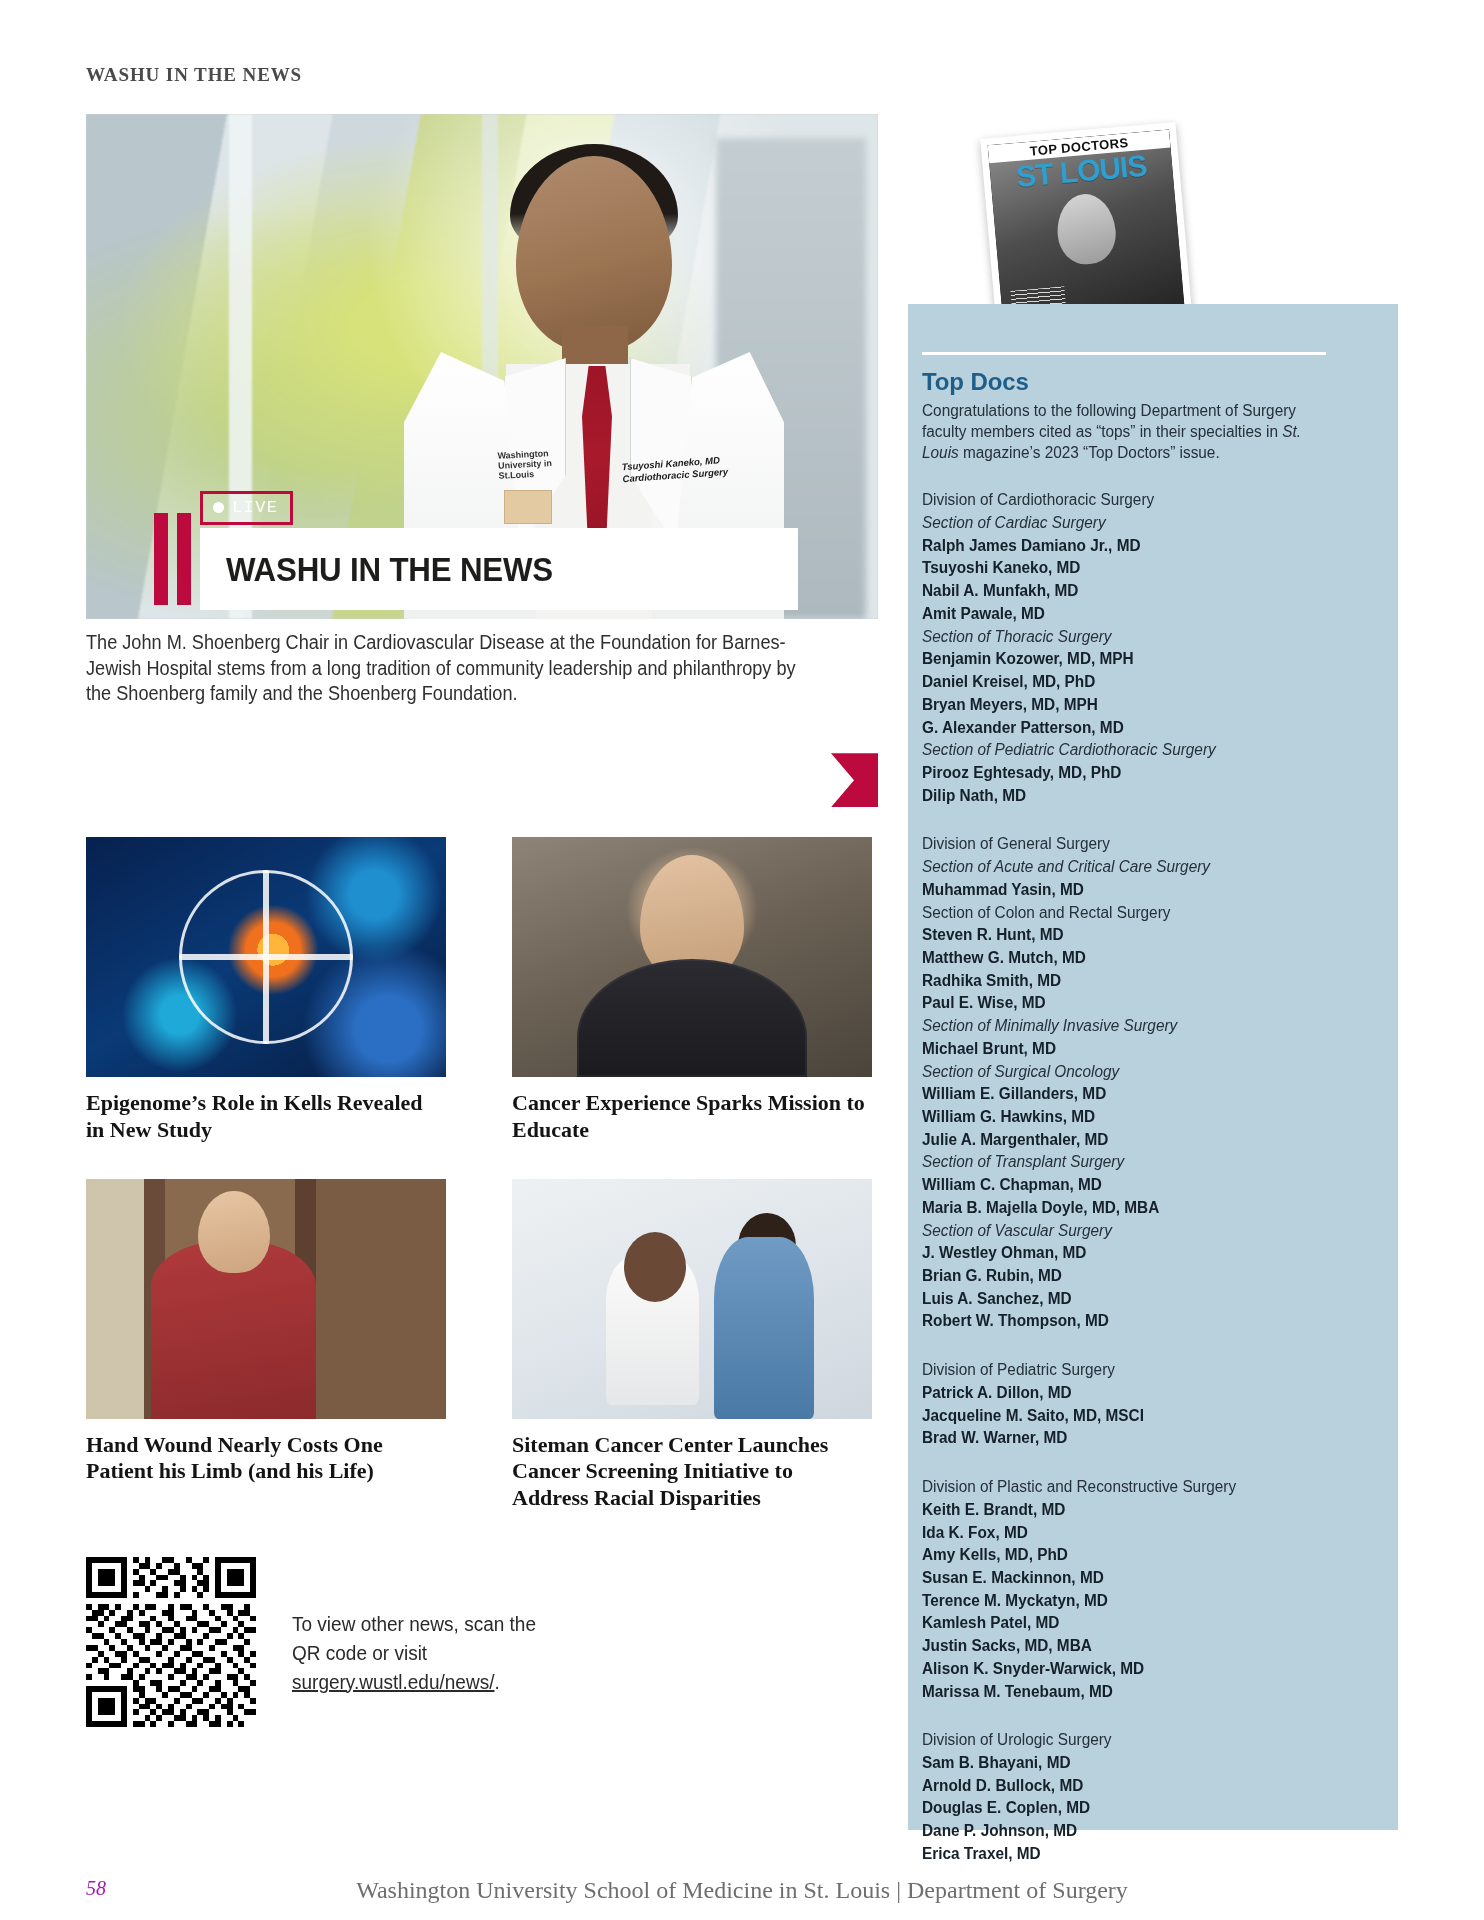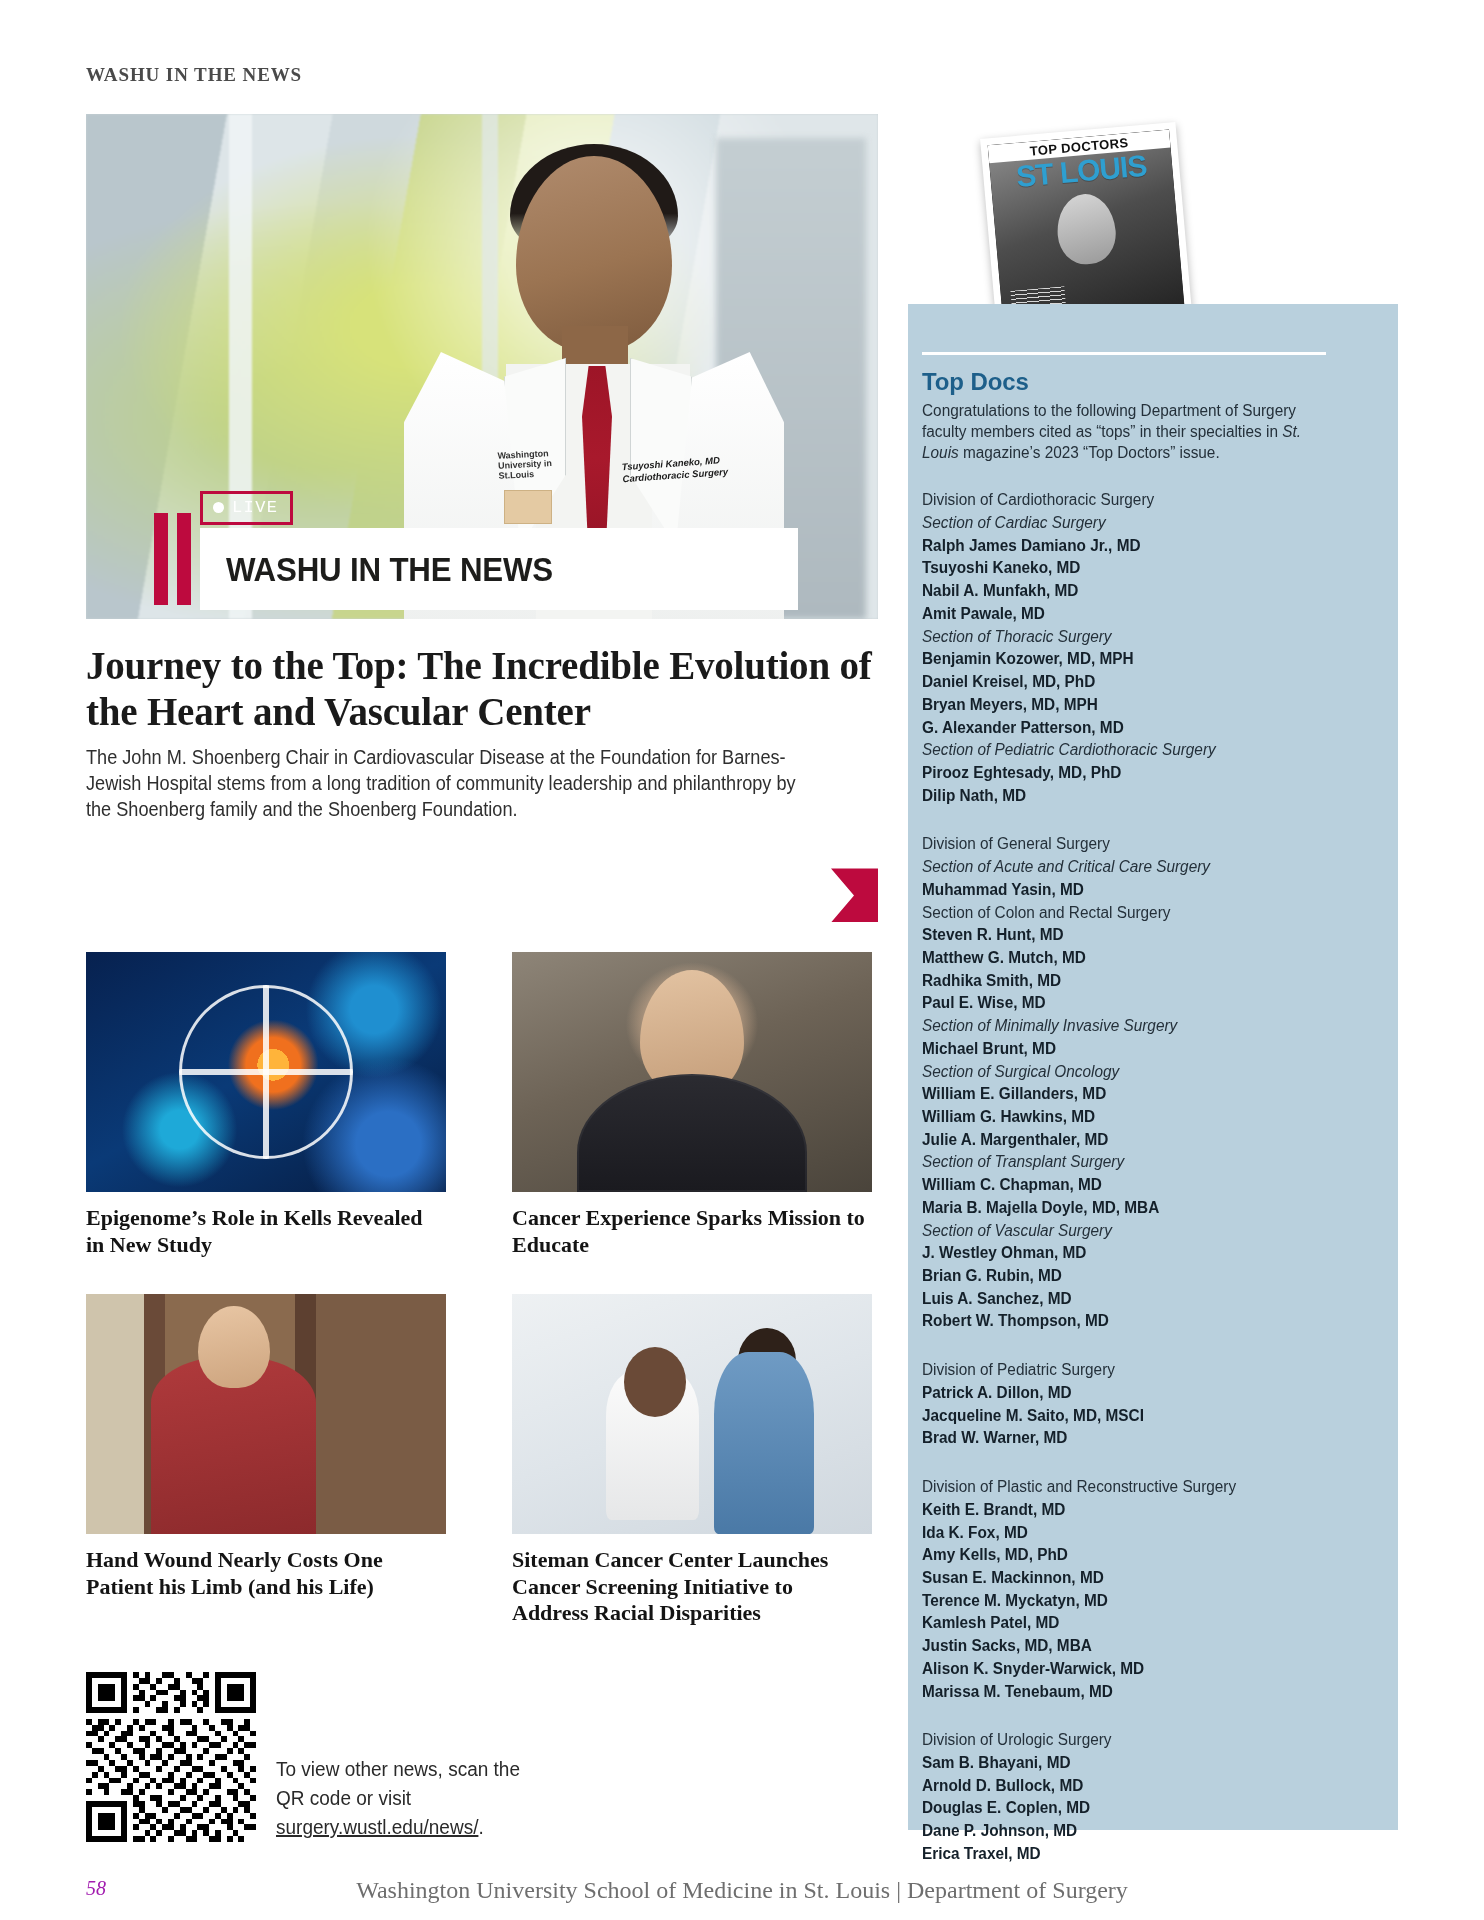--- a/index.html
+++ b/index.html
@@ -234,21 +234,21 @@
   .clinic-head-a {
     position: absolute; left: 31%; top: 22%; width: 62px; height: 70px;
     border-radius: 50%; background: #6a4a37;
   }
   .clinic-head-b {
     position: absolute; right: 21%; top: 14%; width: 58px; height: 66px;
     border-radius: 50%; background: #2e2119;
   }
 
   
-  .qr-row { margin-top: 46px; display: flex; align-items: flex-end; gap: 20px; }
+  .qr-row { margin-top: 46px; display: flex; align-items: center; gap: 36px; }
   .qr { width: 170px; height: 170px; background: #ffffff; position: relative; }
   .qr-text {
     margin-top: 22px;
     font-family: "Liberation Sans", sans-serif;
     font-size: 20px; line-height: 1.45; color: #2a2a2a;
     transform: scaleX(0.95); transform-origin: left top;
   }
   .qr-link { text-decoration: underline; color: #2a2a2a; }
 
   
@@ -374,21 +374,20 @@
           <span class="live-dot"></span>
           <span class="live-text">LIVE</span>
         </div>
         <div class="banner-white">
           <span>WASHU IN THE NEWS</span>
         </div>
 
       </div>
     </div>
 
-    <h1 class="headline">Journey to the Top: The Incredible Evolution of the Heart and Vascular Center</h1>
     <p class="deck">The John M. Shoenberg Chair in Cardiovascular Disease at the Foundation for Barnes-Jewish Hospital stems from a long tradition of community leadership and philanthropy by the Shoenberg family and the Shoenberg Foundation.</p>
 
     <div class="othernews-wrap">
       <div class="othernews"></div>
       <div class="othernews-label">OTHER NEWS</div>
     </div>
 
     <div class="news-grid">
 
       <div>

